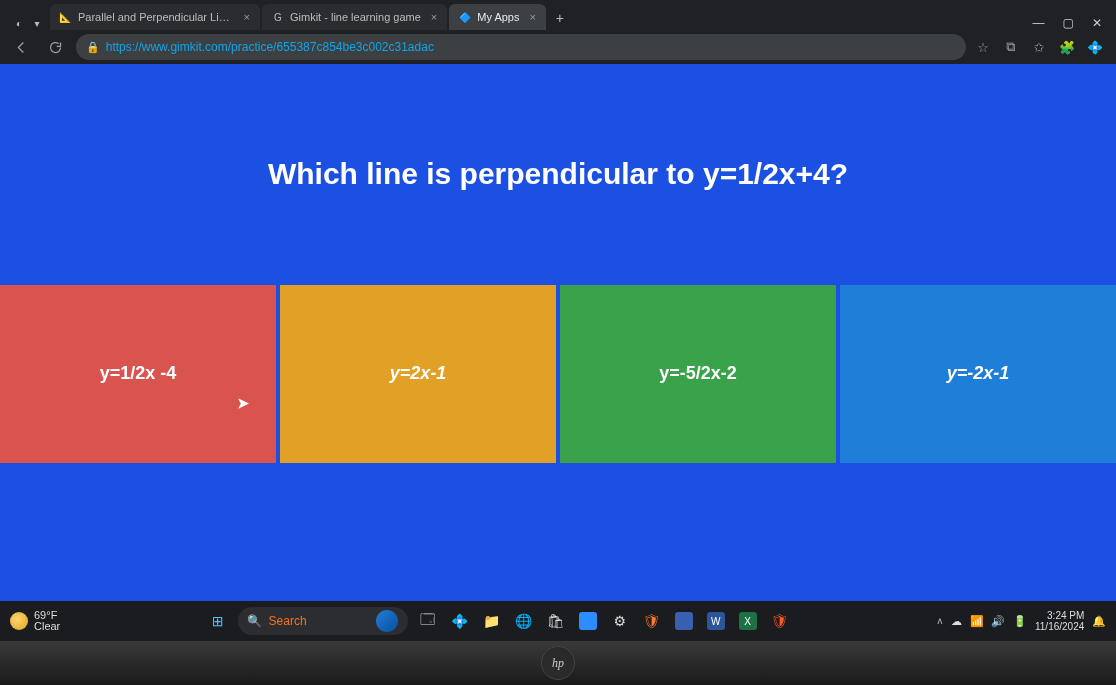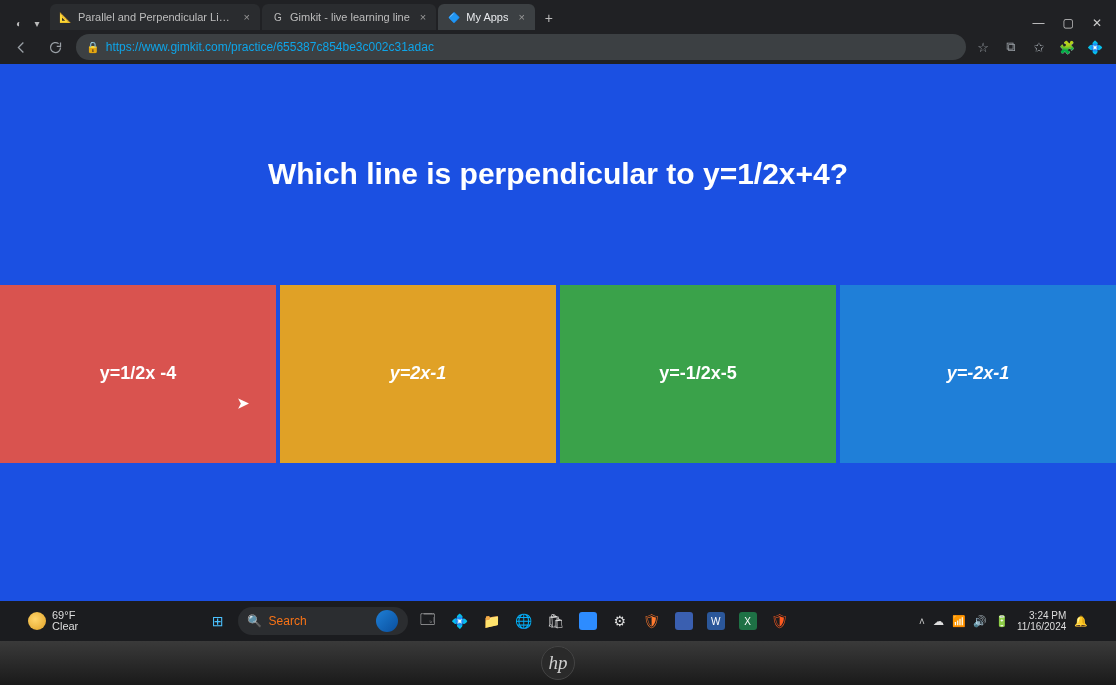--- a/index.html
+++ b/index.html
@@ -35,58 +35,58 @@
   .question-text { color:#fff; font-weight:700; font-size:30px; text-align:center; }
   .answers { flex:1; display:grid; grid-template-columns:1fr 1fr 1fr 1fr; grid-template-rows:1fr 1fr; gap:4px; background:#1b50e2; }
   .answer { display:flex; align-items:center; justify-content:center; color:#fff; font-weight:700; font-size:18px; cursor:pointer; position:relative; }
   .answer.a0 { background:#d9534f; }
   .answer.a1 { background:#e0a126;font-style:italic; }
   .answer.a2 { background:#3aa24a; }
   .answer.a3 { background:#1f7fd8;font-style:italic; }
   .cursor-dot { position:absolute; width:14px; height:18px; color:#fff; font-size:14px; pointer-events:none; }
 
   
-  .taskbar { position:absolute; left:0; right:0; bottom:44px; height:40px; background:#1b1c1f; display:flex; align-items:center; padding:0 28px; color:#ddd; font-size:11px; }
+  .taskbar { position:absolute; left:0; right:0; bottom:44px; height:40px; background:#1b1c1f; display:flex; align-items:center; padding:0 10px; color:#ddd; font-size:11px; }
   .weather { display:flex; align-items:center; gap:6px; }
   .weather .sun { width:18px; height:18px; border-radius:50%; background:radial-gradient(circle at 40% 40%, #ffd56b, #e0a126); }
   .weather .txt { display:flex; flex-direction:column; line-height:11px; }
   .task-center { flex:1; display:flex; justify-content:center; align-items:center; gap:8px; }
   .searchbox { display:flex; align-items:center; gap:6px; height:28px; background:#2b2d30; border-radius:14px; padding:0 10px; width:170px; }
   .searchbox .mag { color:#8ab4f8; font-size:12px; }
   .searchbox .stxt { color:#f97316; font-size:12px; }
   .searchbox .bing { margin-left:auto; width:22px; height:22px; border-radius:50%; background:linear-gradient(135deg,#1e7fd6,#0a4f9e); display:flex; align-items:center; justify-content:center; }
   .tbicon { width:24px; height:24px; display:flex; align-items:center; justify-content:center; border-radius:4px; }
   .tbicon span { font-size:14px; }
   .sq { width:18px; height:18px; border-radius:3px; }
   .tray { display:flex; align-items:center; gap:8px; }
   .tray .clock { display:flex; flex-direction:column; align-items:flex-end; line-height:11px; font-size:10px; }
   .chev { font-size:10px; color:#ccc; }
 
   
   .bezel { position:absolute; left:0; right:0; bottom:0; height:44px; background:linear-gradient(#3a3a3a,#1a1a1a); display:flex; align-items:center; justify-content:center; }
-  .hp-logo { width:34px; height:34px; border-radius:50%; background:#2a2a2a; display:flex; align-items:center; justify-content:center; color:#cfcfcf; font-style:italic; font-family:Georgia,serif; font-size:19px; border:1px solid #444; }
+  .hp-logo { width:34px; height:34px; border-radius:50%; background:#2a2a2a; display:flex; align-items:center; justify-content:center; color:#cfcfcf; font-style:italic; font-family:Georgia,serif; font-size:12px; border:1px solid #444; }
 </style>
 </head>
 <body>
 
 <div class="browser-top">
   <div class="tab-strip">
     <div class="win-ctrl">
       <span>◐</span>
       <span>▾</span>
     </div>
 
     <div class="tab">
       <span class="favicon">📐</span>
       <span class="title">Parallel and Perpendicular Lines</span>
       <span class="close">×</span>
     </div>
     <div class="tab">
       <span class="favicon">G</span>
-      <span class="title">Gimkit - live learning line</span>
+      <span class="title">Gimkit - line learning game</span>
       <span class="close">×</span>
     </div>
     <div class="tab active">
       <span class="favicon">🔷</span>
       <span class="title">My Apps</span>
       <span class="close">×</span>
     </div>
     <div class="newtab">+</div>
     <div class="tab-right-space"></div>
     <div class="win-buttons">
@@ -127,21 +127,21 @@
   </div>
   <div class="answers">
     <div class="answer a0">
       <span>y=1/2x -4</span>
       <span class="cursor-dot" style="left:86%; top:62%;">➤</span>
     </div>
     <div class="answer a1">
       <span>y=2x-1</span>
     </div>
     <div class="answer a2">
-      <span>y=-1/2x-5</span>
+      <span>y=-5/2x-2</span>
     </div>
     <div class="answer a3">
       <span>y=-2x-1</span>
     </div>
   </div>
 </div>
 
 <div class="taskbar">
   <div class="weather">
     <div class="sun"></div>

